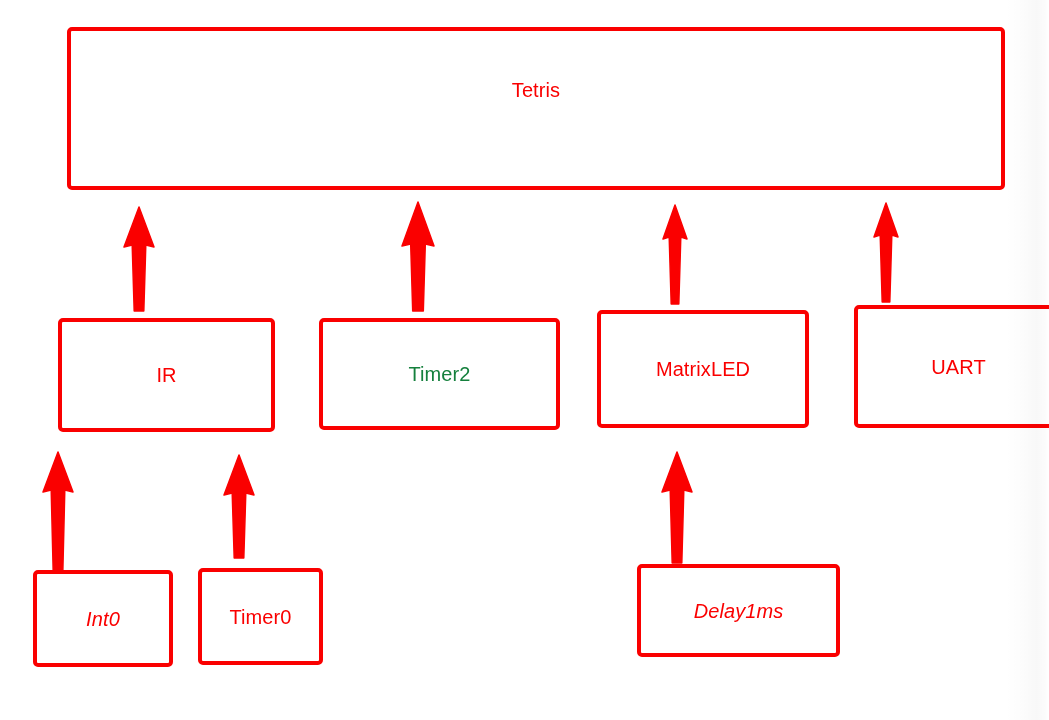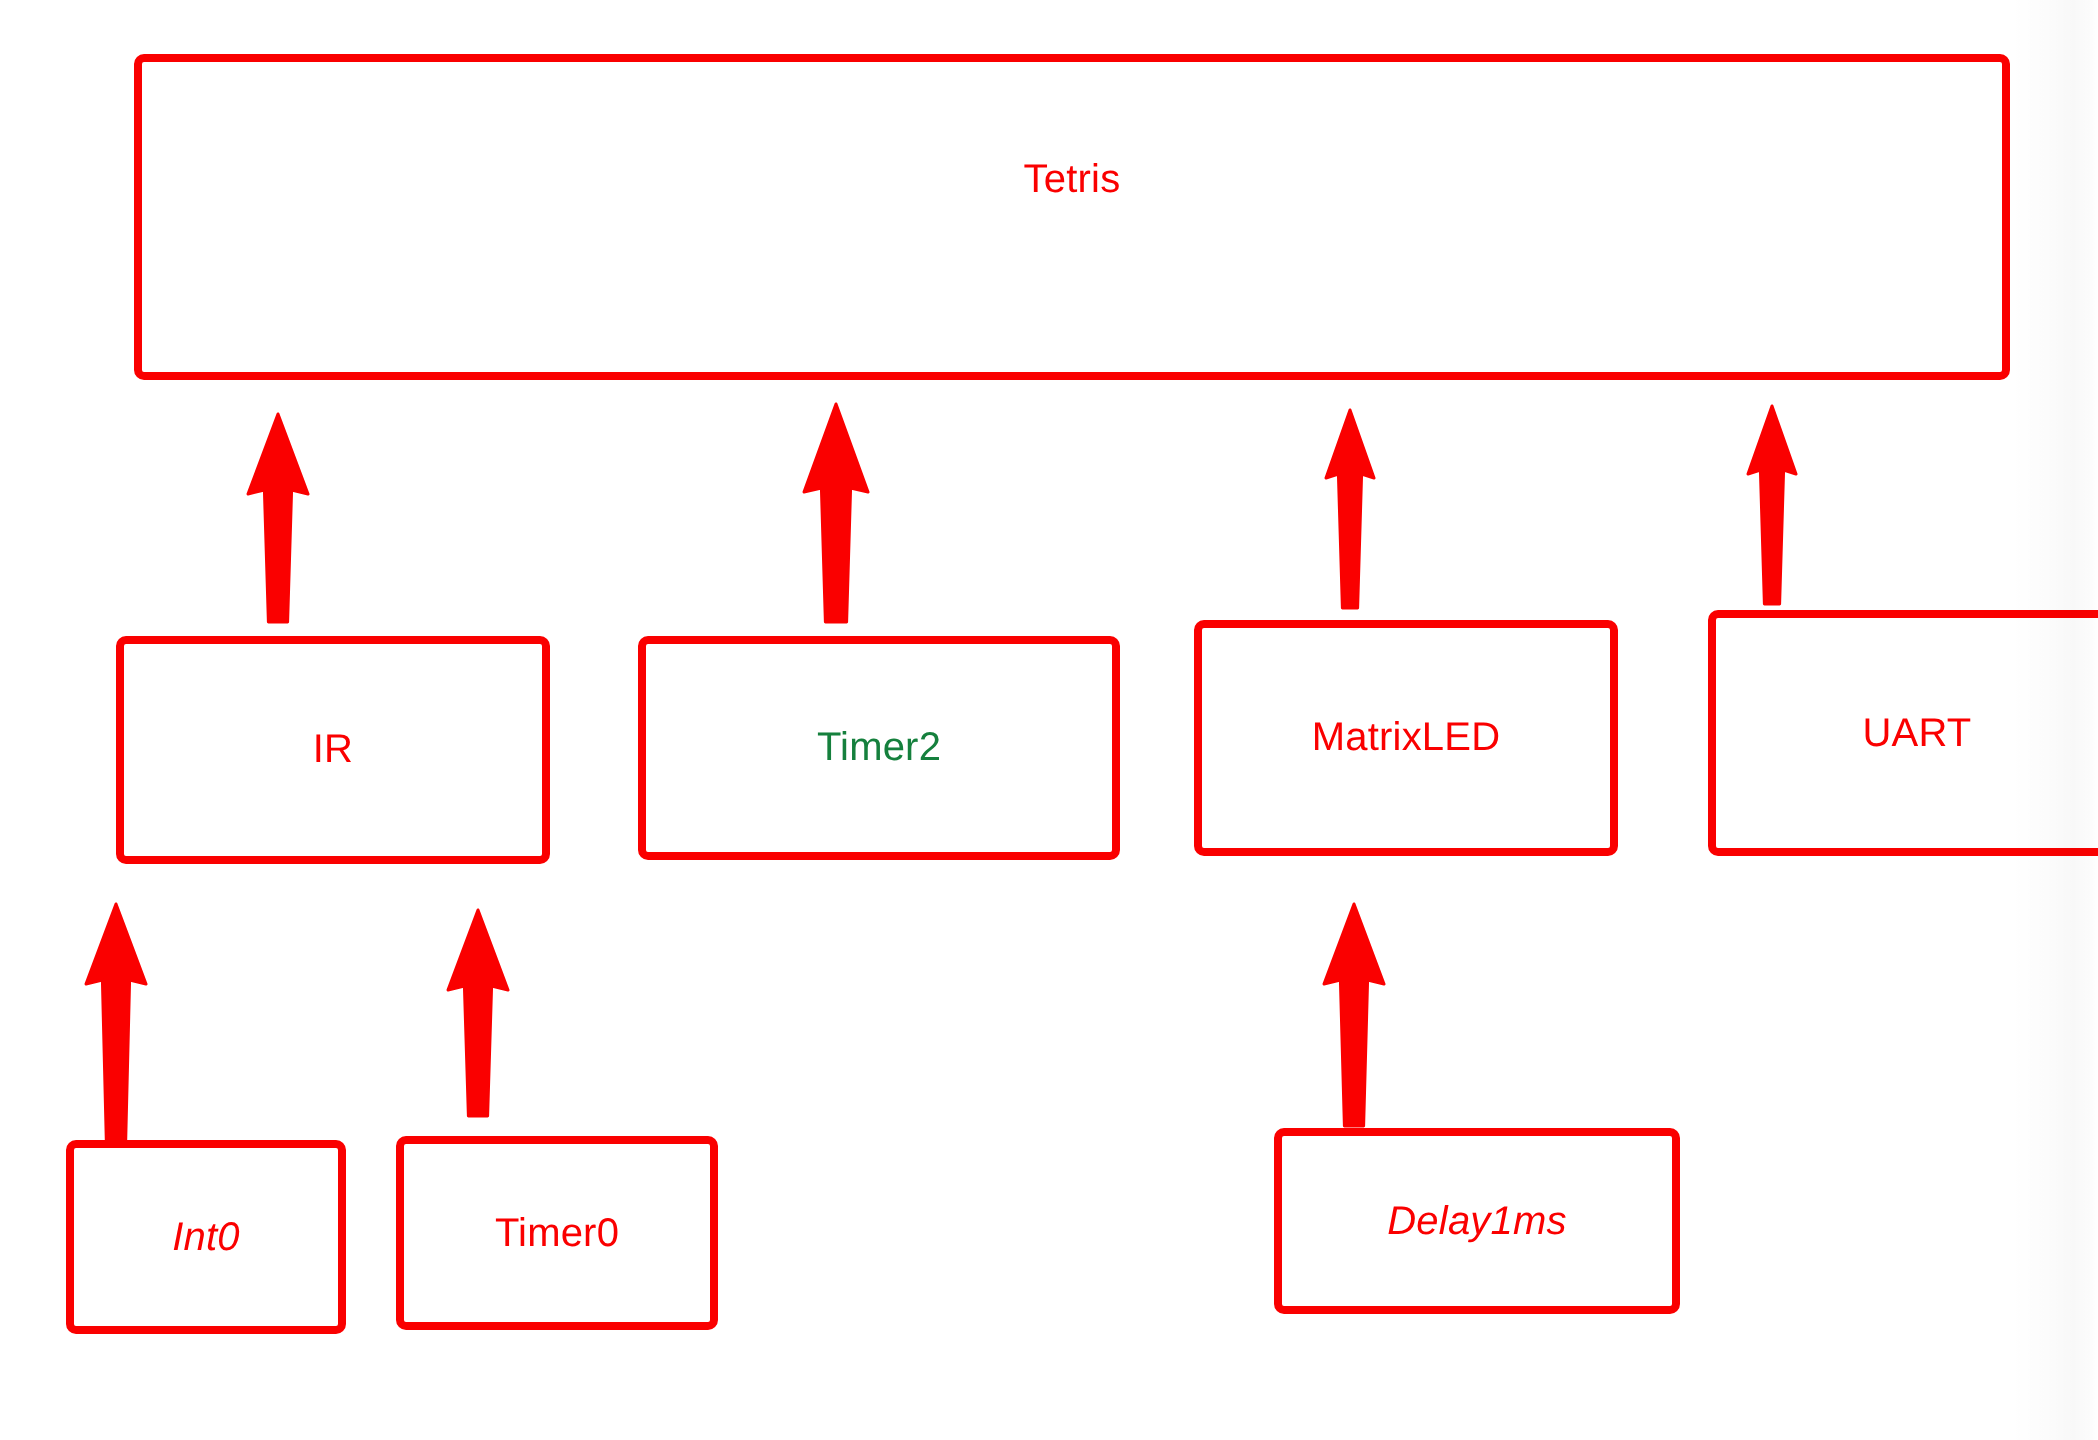--- a/index.html
+++ b/index.html
@@ -100,21 +100,21 @@
       </div>
       <div class="node leaf" style="left: 570px; top: 310px; width: 212px; height: 118px; border-color: rgb(250, 0, 0);">
         <span class="node-label" style="color: rgb(250, 0, 0);">MatrixLED</span>
       </div>
       <div class="node leaf" style="left: 827px; top: 305px; width: 209px; height: 123px; border-color: rgb(250, 0, 0);">
         <span class="node-label" style="color: rgb(250, 0, 0);">UART</span>
       </div>
       <div class="node leaf" style="left: 6px; top: 570px; width: 140px; height: 97px; border-color: rgb(250, 0, 0);">
         <span class="node-label" style="color: rgb(250, 0, 0); font-style: italic;">Int0</span>
       </div>
-      <div class="node leaf" style="left: 171px; top: 568px; width: 161px; height: 97px; border-color: rgb(250, 0, 0);">
+      <div class="node leaf" style="left: 171px; top: 568px; width: 125px; height: 97px; border-color: rgb(250, 0, 0);">
         <span class="node-label" style="color: rgb(250, 0, 0);">Timer0</span>
       </div>
       <div class="node leaf" style="left: 610px; top: 564px; width: 203px; height: 93px; border-color: rgb(250, 0, 0); font-style: italic;">
         <span class="node-label" style="color: rgb(250, 0, 0);">Delay1ms</span>
       </div>
     </div>
 
   <div id="right-edge-shade"></div>
 </div>
 

